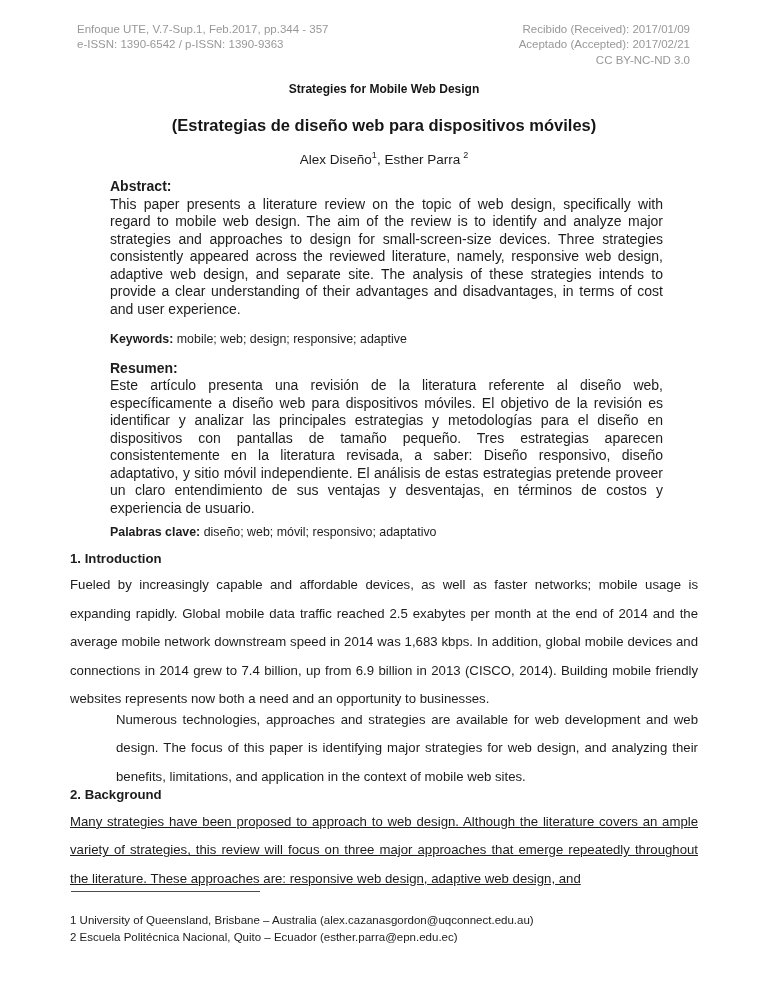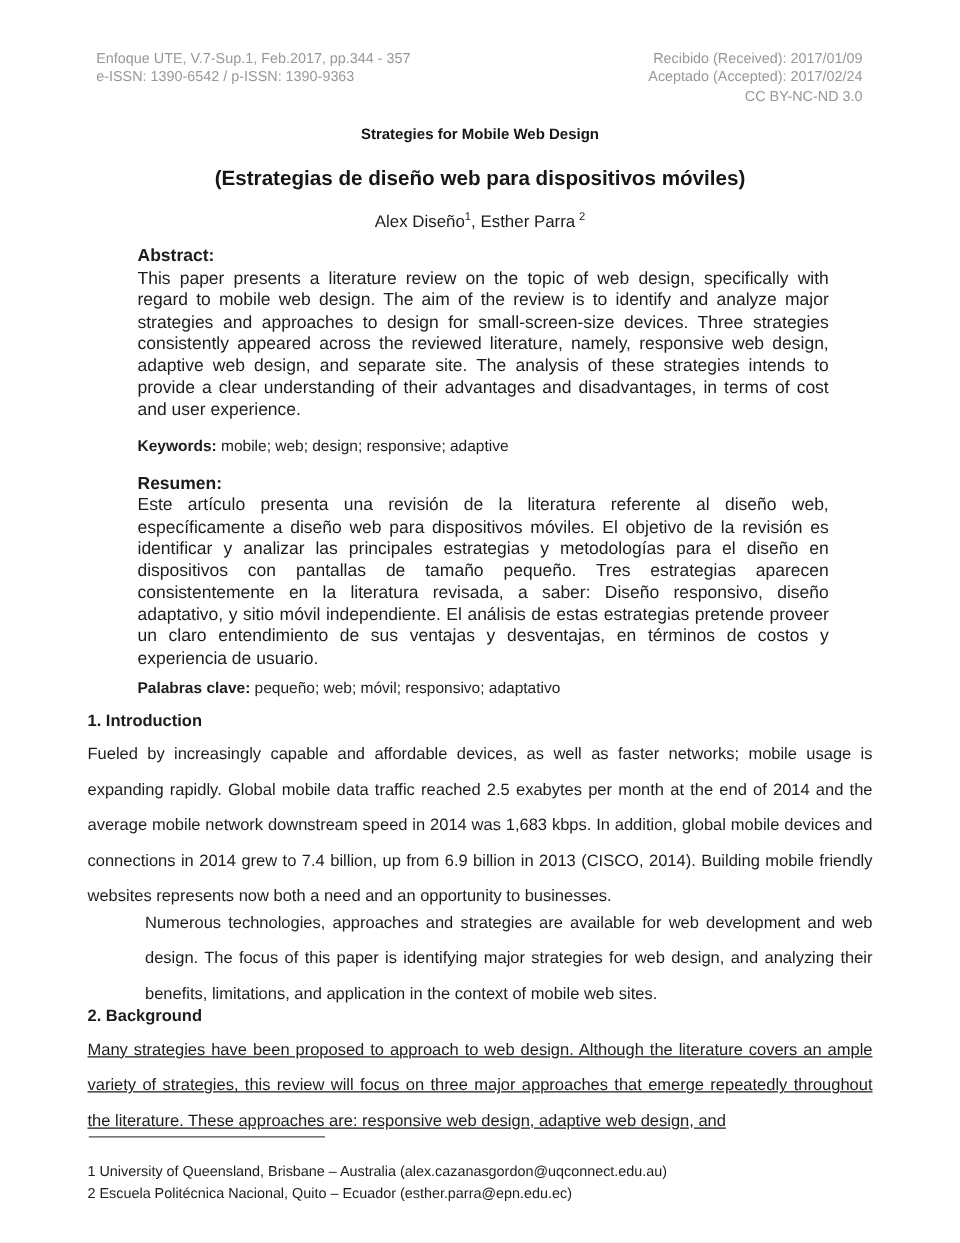--- a/index.html
+++ b/index.html
@@ -11,21 +11,21 @@
     margin: 0 auto;
     background: #ffffff;
     font-family: "Liberation Sans", "DejaVu Sans", sans-serif;
     color: #1c1c1c;
     overflow: hidden;
   }
   
   .jheader {
     display: flex;
     justify-content: space-between;
-    margin: 40px 78px 0 77px;
+    margin: 22px 78px 0 77px;
     font-size: 11.5px;
     line-height: 15.3px;
     color: #989898;
   }
   .jheader .right { text-align: right; }
   
   .title {
     margin-top: 12px;
     text-align: center;
     font-size: 12px;
@@ -88,21 +88,21 @@
 
 <div class="page">
 
   <div class="jheader">
     <div class="left">
       <div>Enfoque UTE, V.7-Sup.1, Feb.2017, pp.344 - 357</div>
       <div>e-ISSN: 1390-6542 / p-ISSN: 1390-9363</div>
     </div>
     <div class="right">
       <div>Recibido (Received): 2017/01/09</div>
-      <div>Aceptado (Accepted): 2017/02/24</div>
+      <div>Aceptado (Accepted): 2017/02/21</div>
       <div>CC BY-NC-ND 3.0</div>
     </div>
   </div>
 
   <h1 class="title">Strategies for Mobile Web Design</h1>
   <h2 class="subtitle">(Estrategias de diseño web para dispositivos móviles)</h2>
 
   <div class="authors"><span>Alex Diseño</span><sup>1</sup><span>, </span><span>Esther Parra</span><sup class="spaced">2</sup></div>
 
   <div class="absblock">
@@ -110,21 +110,21 @@
     <div class="txt">This paper presents a literature review on the topic of web design, specifically with regard to mobile web design. The aim of the review is to identify and analyze major strategies and approaches to design for small-screen-size devices. Three strategies consistently appeared across the reviewed literature, namely, responsive web design, adaptive web design, and separate site. The analysis of these strategies intends to provide a clear understanding of their advantages and disadvantages, in terms of cost and user experience.</div>
   </div>
 
   <div class="kwline"><span class="lbl">Keywords:</span><span> mobile; web; design; responsive; adaptive</span></div>
 
   <div class="absblock resblock">
     <div class="lbl">Resumen:</div>
     <div class="txt">Este artículo presenta una revisión de la literatura referente al diseño web, específicamente a diseño web para dispositivos móviles. El objetivo de la revisión es identificar y analizar las principales estrategias y metodologías para el diseño en dispositivos con pantallas de tamaño pequeño. Tres estrategias aparecen consistentemente en la literatura revisada, a saber: Diseño responsivo, diseño adaptativo, y sitio móvil independiente. El análisis de estas estrategias pretende proveer un claro entendimiento de sus ventajas y desventajas, en términos de costos y experiencia de usuario.</div>
   </div>
 
-  <div class="kwline palline"><span class="lbl">Palabras clave:</span><span> pequeño; web; móvil; responsivo; adaptativo</span></div>
+  <div class="kwline palline"><span class="lbl">Palabras clave:</span><span> diseño; web; móvil; responsivo; adaptativo</span></div>
 
   <div class="body">
     <div class="sechead h1">1. Introduction</div>
     <p class="bpara p1">Fueled by increasingly capable and affordable devices, as well as faster networks; mobile usage is expanding rapidly. Global mobile data traffic reached 2.5 exabytes per month at the end of 2014 and the average mobile network downstream speed in 2014 was 1,683 kbps. In addition, global mobile devices and connections in 2014 grew to 7.4 billion, up from 6.9 billion in 2013 (CISCO, 2014). Building mobile friendly websites represents now both a need and an opportunity to businesses.</p>
     <p class="bpara p2">Numerous technologies, approaches and strategies are available for web development and web design. The focus of this paper is identifying major strategies for web design, and analyzing their benefits, limitations, and application in the context of mobile web sites.</p>
 
     <div class="sechead h2">2. Background</div>
     <p class="bpara p3">Many strategies have been proposed to approach to web design. Although the literature covers an ample variety of strategies, this review will focus on three major approaches that emerge repeatedly throughout the literature. These approaches are: responsive web design, adaptive web design, and</p>
 
     <hr class="fnrule">

